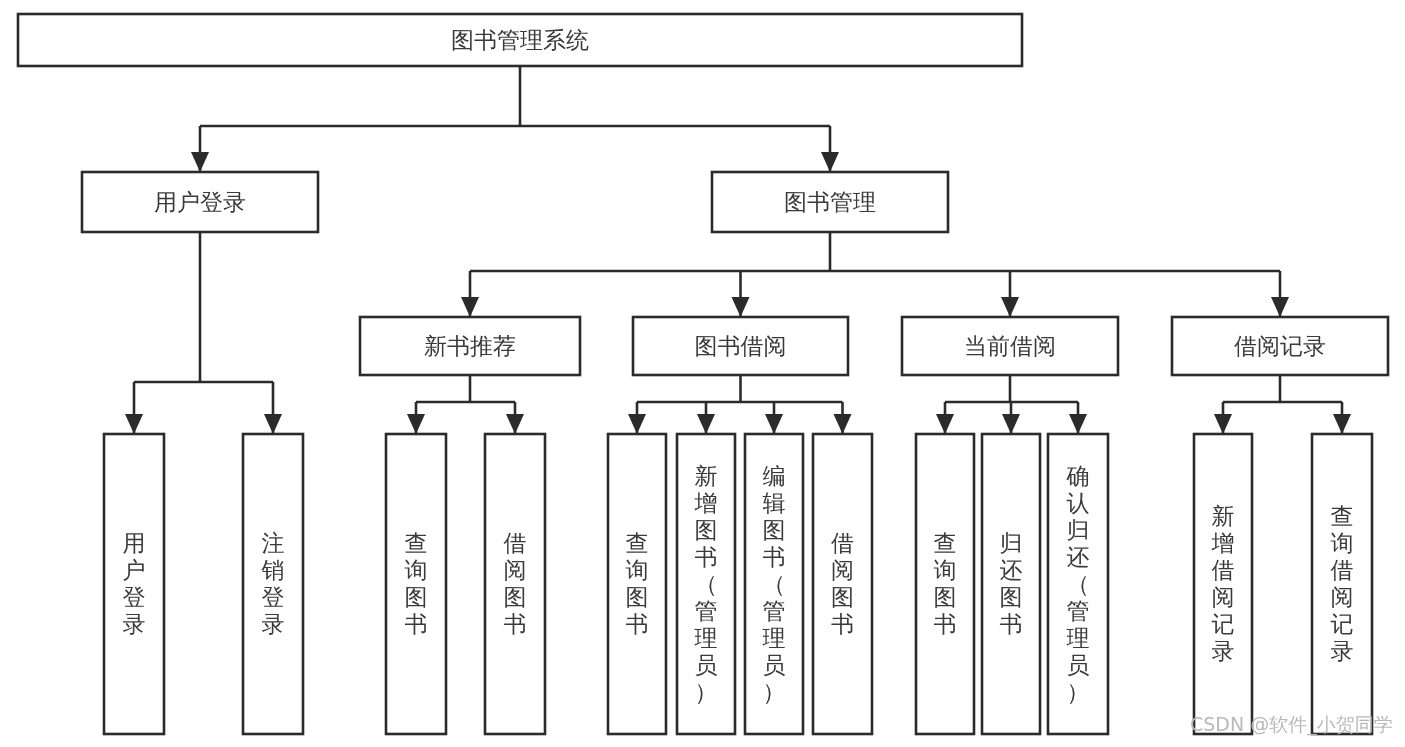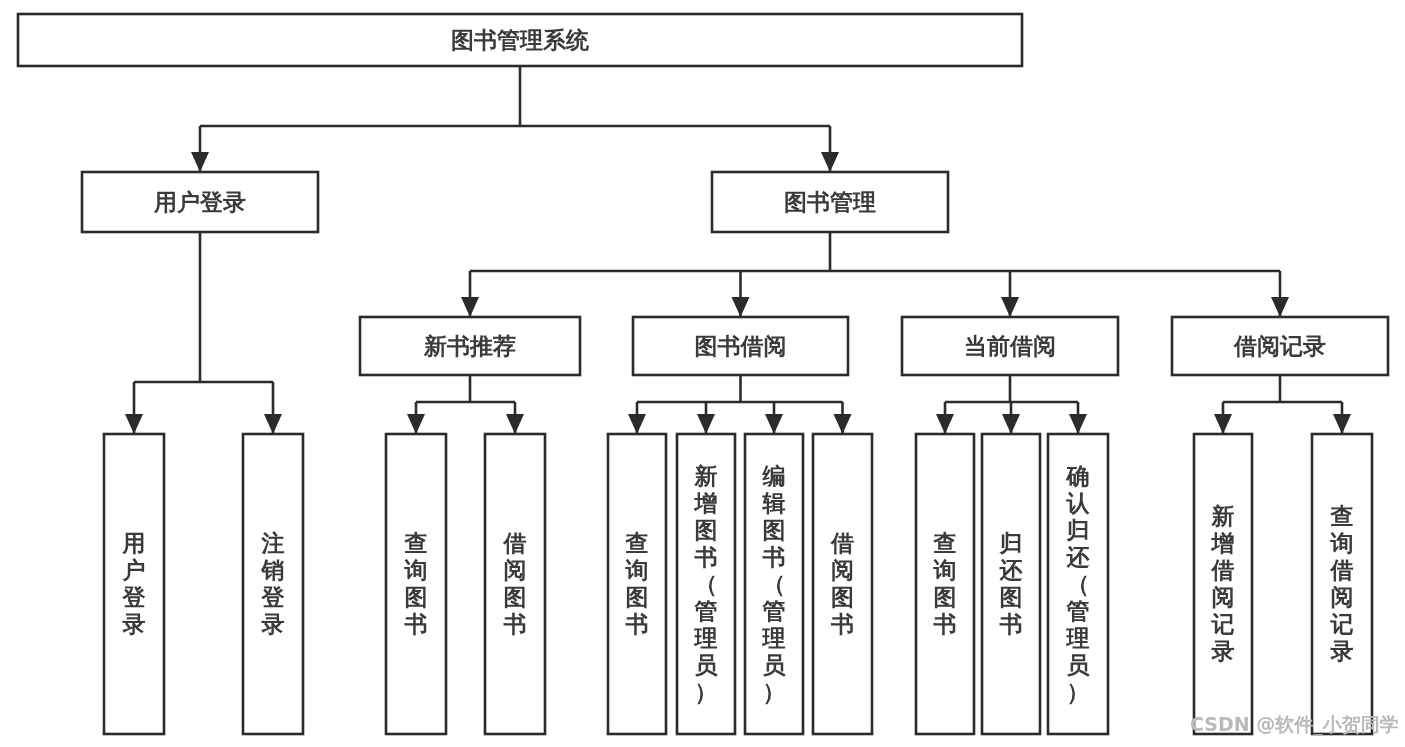--- a/index.html
+++ b/index.html
@@ -11,21 +11,20 @@
     width: 1405px;
     height: 747px;
     font-family: "DejaVu Sans", "Liberation Sans", sans-serif;
     overflow: hidden;
   }
   #diagram-root {
     position: relative;
     width: 1405px;
     height: 614px;
     background: #ffffff;
-    font-weight: bold;
   }
   svg.diagram-canvas {
     position: absolute;
     top: 0;
     left: 0;
     width: 1405px;
     height: 747px;
   }
   .node-rect {
     fill: #ffffff;

